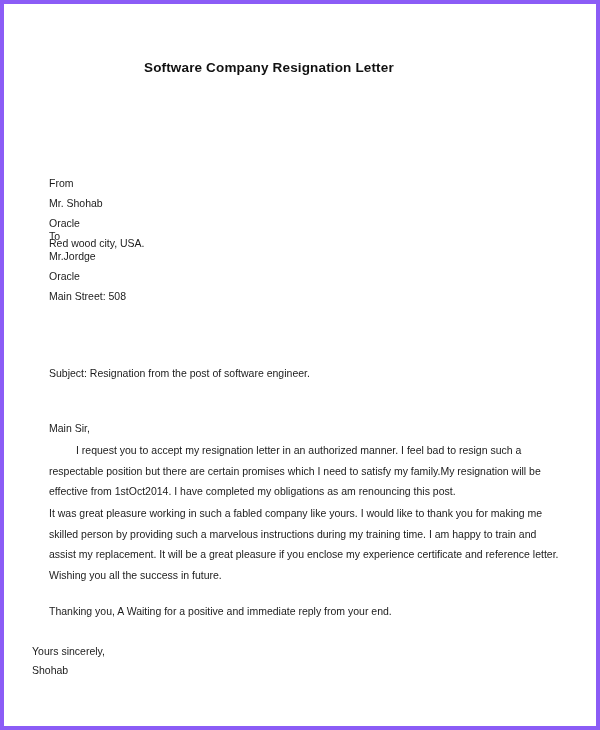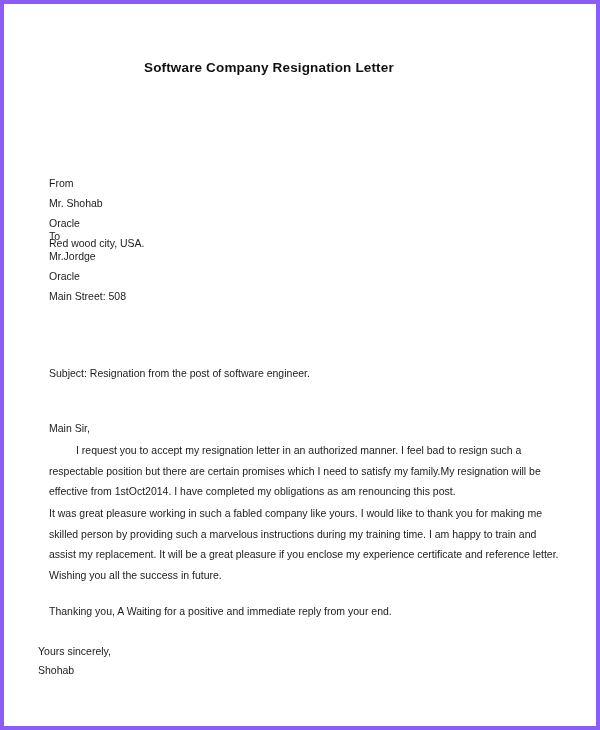--- a/index.html
+++ b/index.html
@@ -86,21 +86,21 @@
     text-indent: 27px;
   }
   #para-2 {
     top: 499px;
   }
   #para-3 {
     top: 597px;
   }
   .closing {
     position: absolute;
-    left: 34px;
+    left: 28px;
     font-size: 10.5px;
     color: #1b1b1b;
     line-height: 20px;
     white-space: nowrap;
   }
   #closing-phrase { top: 637px; }
   #signature-name { top: 656px; }
 </style>
 </head>
 <body>

